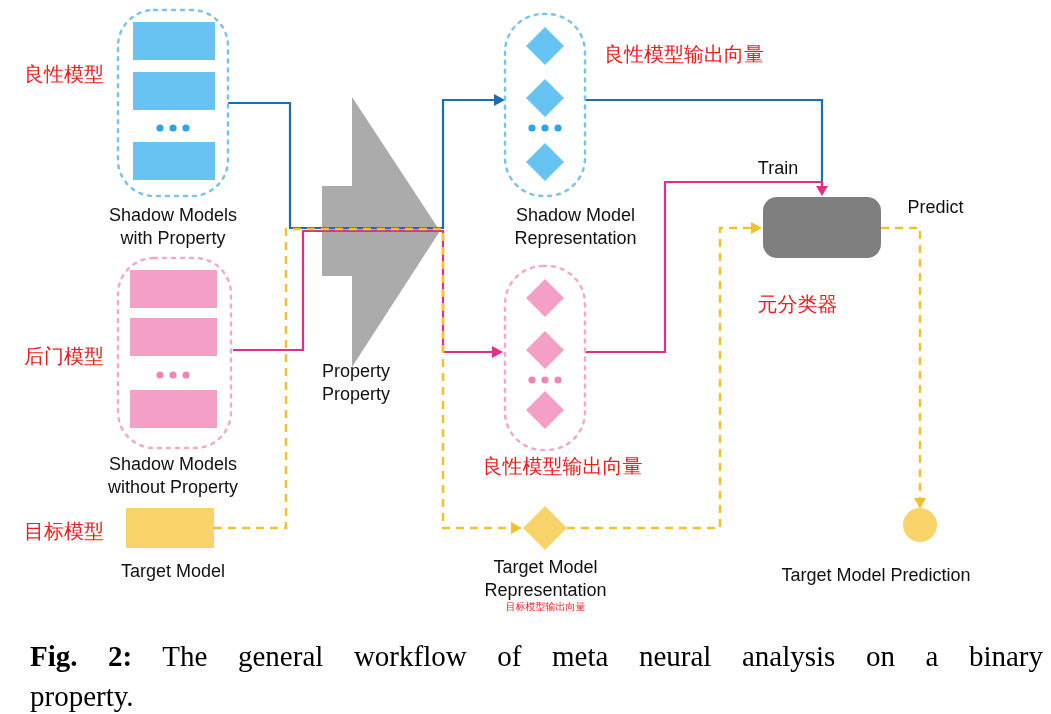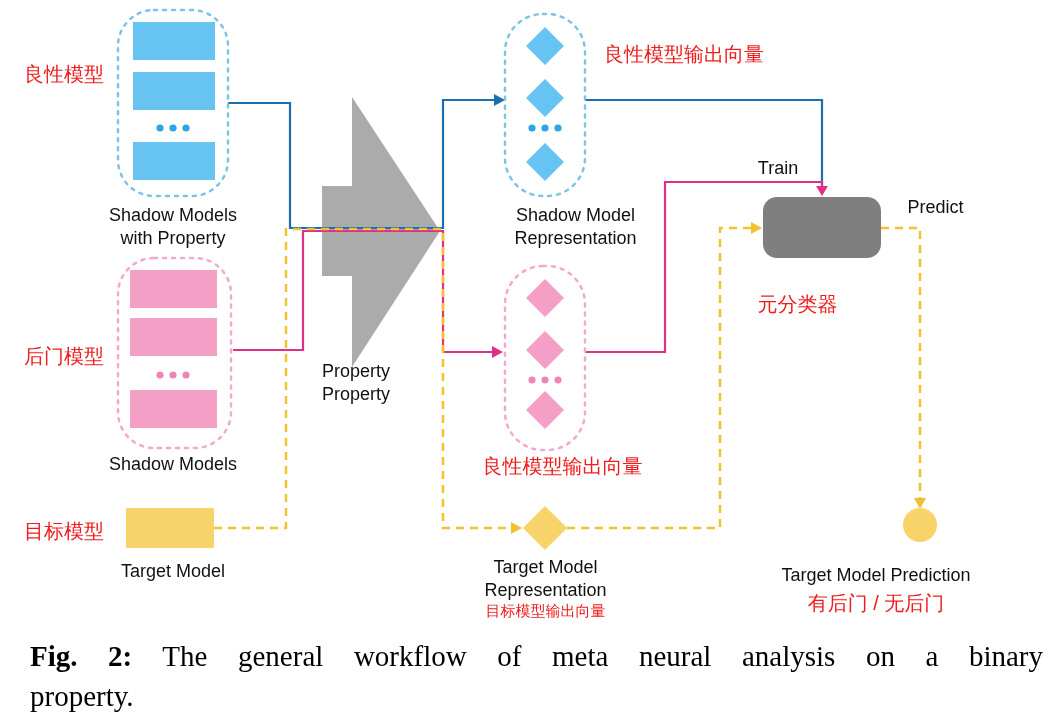--- a/index.html
+++ b/index.html
@@ -3,21 +3,21 @@
 <meta charset="utf-8">
 <style>
   html,body{margin:0;padding:0;background:#ffffff;}
   .stage{position:relative;width:1051px;height:714px;background:#ffffff;overflow:hidden;
          font-family:"Liberation Sans", sans-serif;}
   .stage svg{position:absolute;left:0;top:0;}
   .lbl{position:absolute;color:#111111;font-size:18px;line-height:1.28;white-space:nowrap;}
   .center{text-align:center;}
   .ln{display:block;}
   .cn{color:#ee1c1c;font-size:20px;}
-  .cn-small{font-size:15px;}
+  .cn-small{font-size:10px;}
   .caption{position:absolute;left:30px;top:636px;width:1013px;color:#000000;
            font-family:"Liberation Serif", serif;font-size:29px;line-height:1.38;}
   .cap-line1{text-align:justify;text-align-last:justify;}
   .cap-prefix{font-weight:bold;}
 </style>
 </head>
 <body>
 
 <div class="stage">
 
@@ -90,28 +90,28 @@
     <circle cx="920" cy="525" r="17" fill="#f8d36a"></circle>
   </svg>
 
   <div class="lbl cn" style="left:24px;top:62px;">良性模型</div>
   <div class="lbl cn" style="left:24px;top:344px;">后门模型</div>
   <div class="lbl cn" style="left:24px;top:519px;">目标模型</div>
   <div class="lbl cn" style="left:604px;top:42px;">良性模型输出向量</div>
   <div class="lbl cn center" style="left:480px;top:454px;width:165px;">良性模型输出向量</div>
   <div class="lbl cn cn-small center" style="left:458px;top:601px;width:175px;">目标模型输出向量</div>
   <div class="lbl cn center" style="left:720px;top:292px;width:155px;">元分类器</div>
-  <div class="lbl cn center" style="left:758px;top:591px;width:236px;">有后门 / 无后门</div>
 
   <div class="lbl center" style="left:88px;top:204px;width:170px;">
     <span class="ln">Shadow Models</span>
     <span class="ln">with Property</span>
   </div>
   <div class="lbl center" style="left:80px;top:453px;width:186px;">
     <span class="ln">Shadow Models</span>
+    <span class="ln">without Property</span>
   </div>
   <div class="lbl center" style="left:88px;top:560px;width:170px;">Target Model</div>
   <div class="lbl" style="left:322px;top:360px;">
     <span class="ln">Property</span>
     <span class="ln">Property</span>
   </div>
   <div class="lbl center" style="left:488px;top:204px;width:175px;">
     <span class="ln">Shadow Model</span>
     <span class="ln">Representation</span>
   </div>

